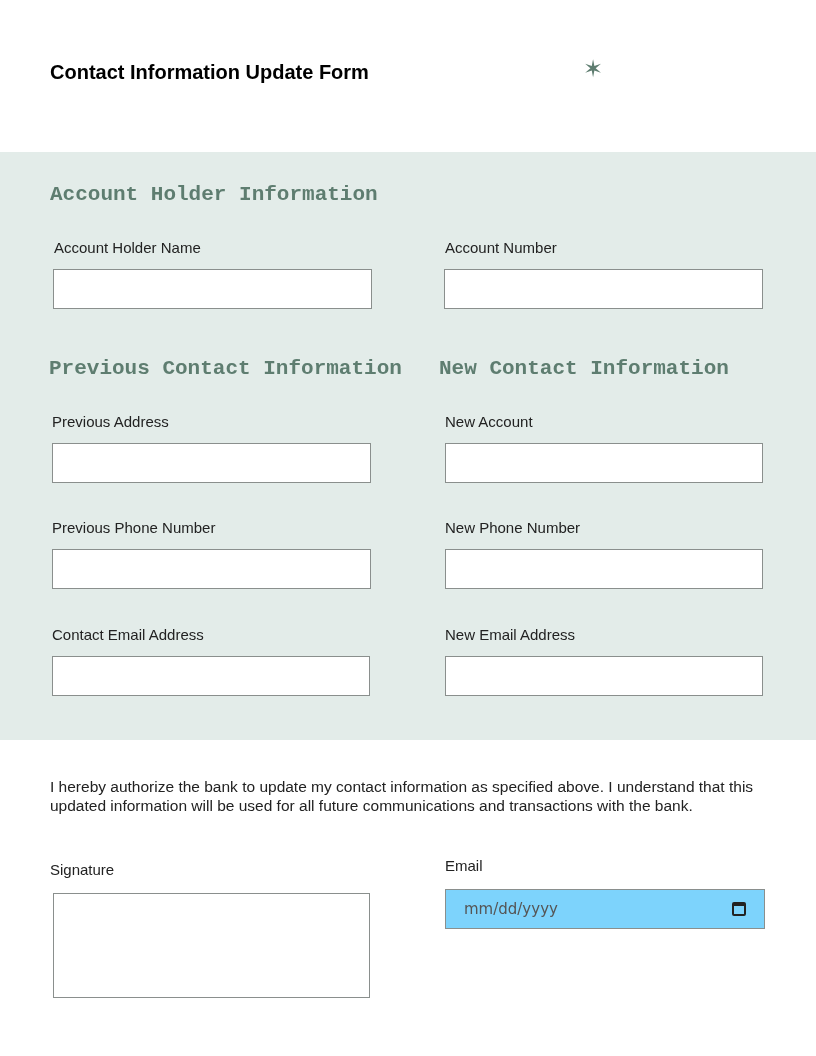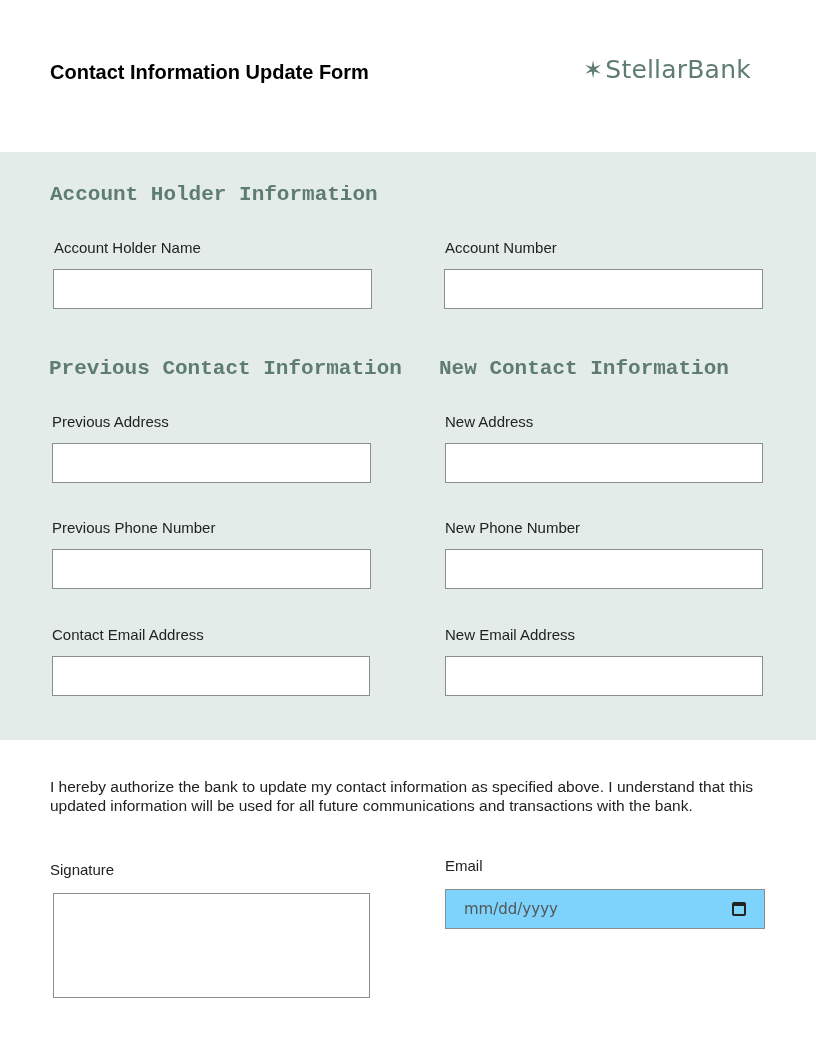--- a/index.html
+++ b/index.html
@@ -15,37 +15,36 @@
   .date { position: absolute; left: 445px; top: 889px; width: 320px; height: 40px; border: 1px solid #8a8f8d; background: #7dd3fc; display: flex; align-items: center; padding: 10px 18px; justify-content: space-between; }
   .date .ph { font-size: 15px; color: #555; font-family: "DejaVu Sans", sans-serif; }
   .cal { width: 14px; height: 14px; border: 2px solid #222; border-top-width: 4px; border-radius: 2px; }
 </style>
 </head>
 <body>
 
 <div class="title">Contact Information Update Form</div>
 <div class="brand">
   <span class="star">✶</span>
-  <span>StellarBank</span>
 </div>
 
 <div class="panel"></div>
 
 <div class="h2" style="left:50px;top:183px;">Account Holder Information</div>
 <div class="label" style="left:54px;top:239px;">Account Holder Name</div>
 <div class="input" style="left:53px;top:269px;width:319px;"></div>
 <div class="label" style="left:445px;top:239px;">Account Number</div>
 <div class="input" style="left:444px;top:269px;width:319px;"></div>
 
 <div class="h2" style="left:49px;top:357px;">Previous Contact Information</div>
 <div class="h2" style="left:439px;top:357px;">New Contact Information</div>
 
 <div class="label" style="left:52px;top:413px;">Previous Address</div>
 <div class="input" style="left:52px;top:443px;width:319px;"></div>
-<div class="label" style="left:445px;top:413px;">New Address</div>
+<div class="label" style="left:445px;top:413px;">New Account</div>
 <div class="input" style="left:445px;top:443px;width:318px;"></div>
 
 <div class="label" style="left:52px;top:519px;">Previous Phone Number</div>
 <div class="input" style="left:52px;top:549px;width:319px;"></div>
 <div class="label" style="left:445px;top:519px;">New Phone Number</div>
 <div class="input" style="left:445px;top:549px;width:318px;"></div>
 
 <div class="label" style="left:52px;top:626px;">Contact Email Address</div>
 <div class="input" style="left:52px;top:656px;width:318px;"></div>
 <div class="label" style="left:445px;top:626px;text-align:center;">New Email Address</div>

